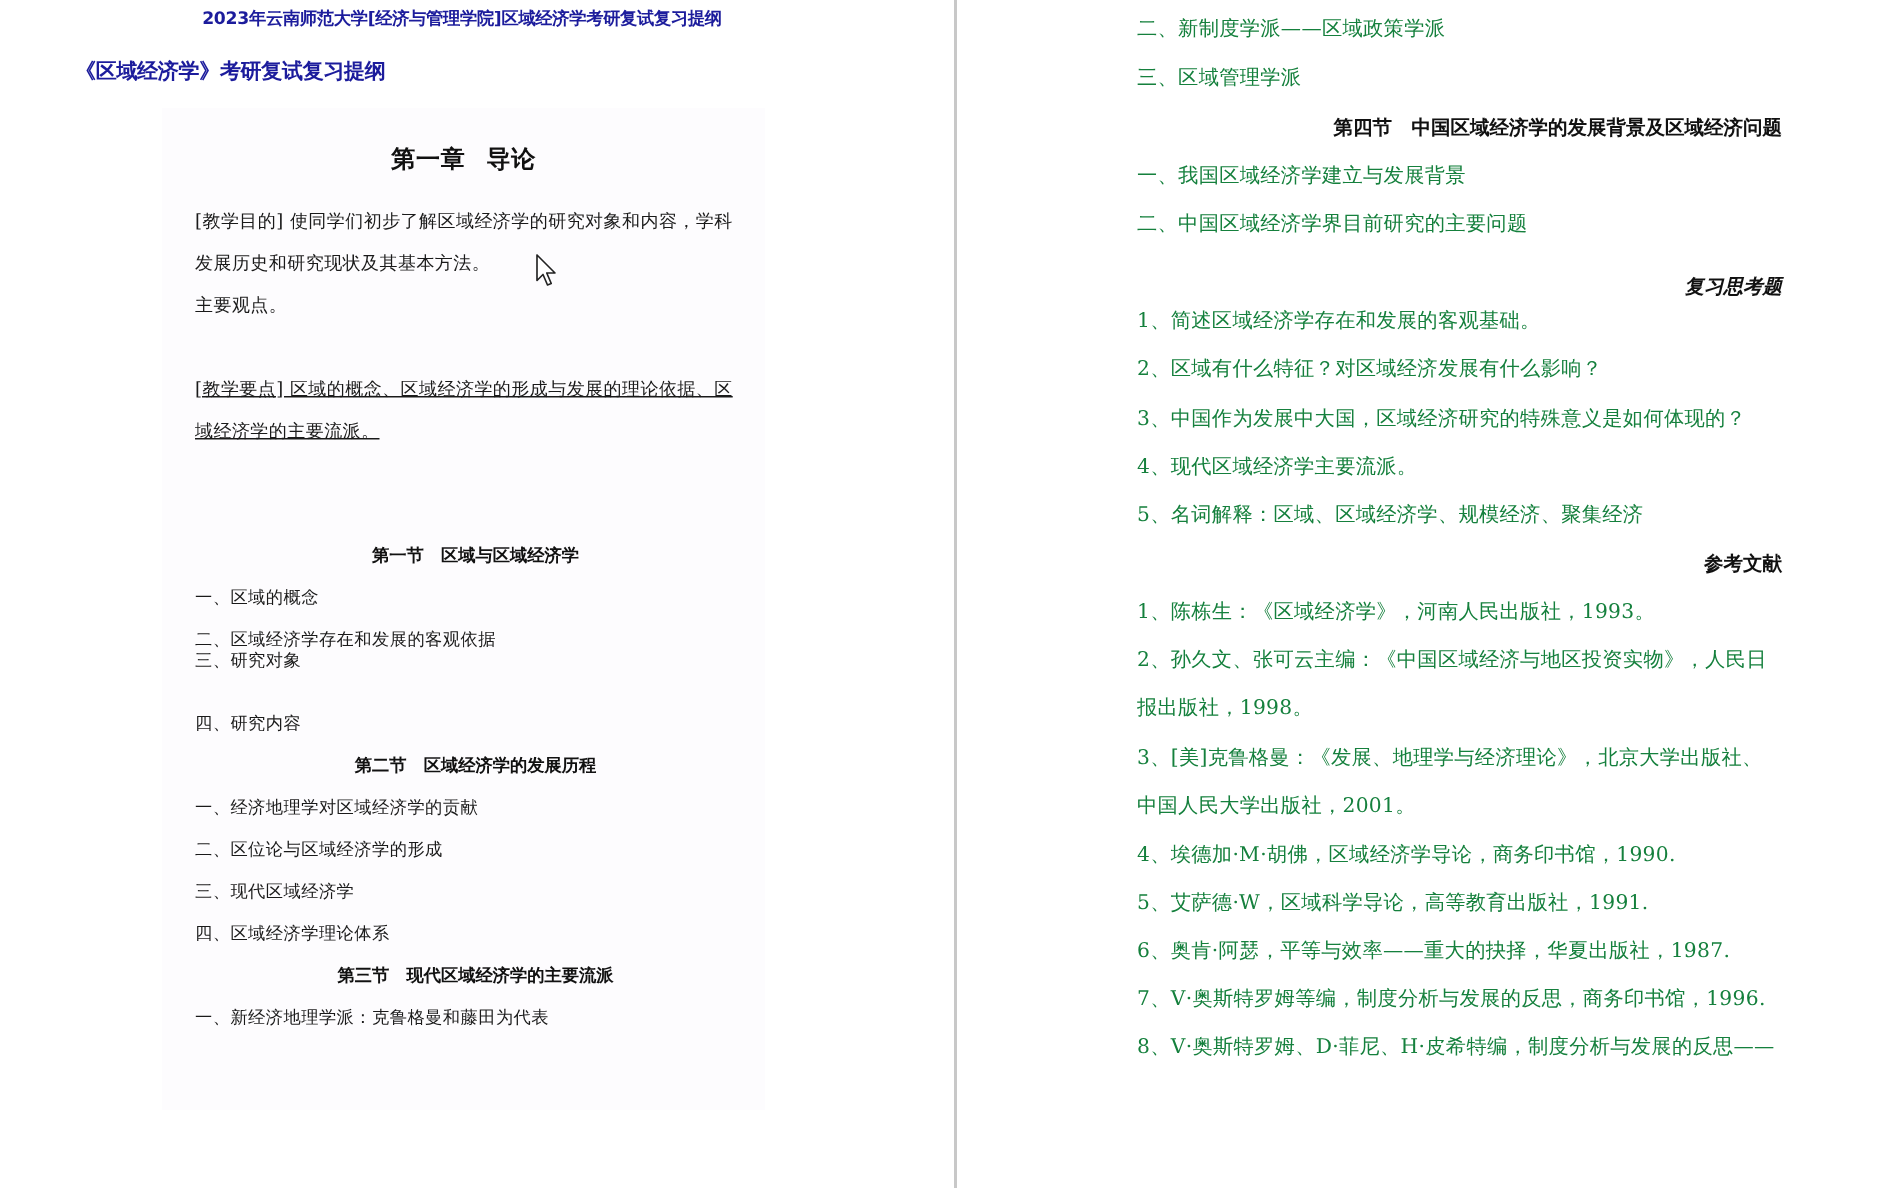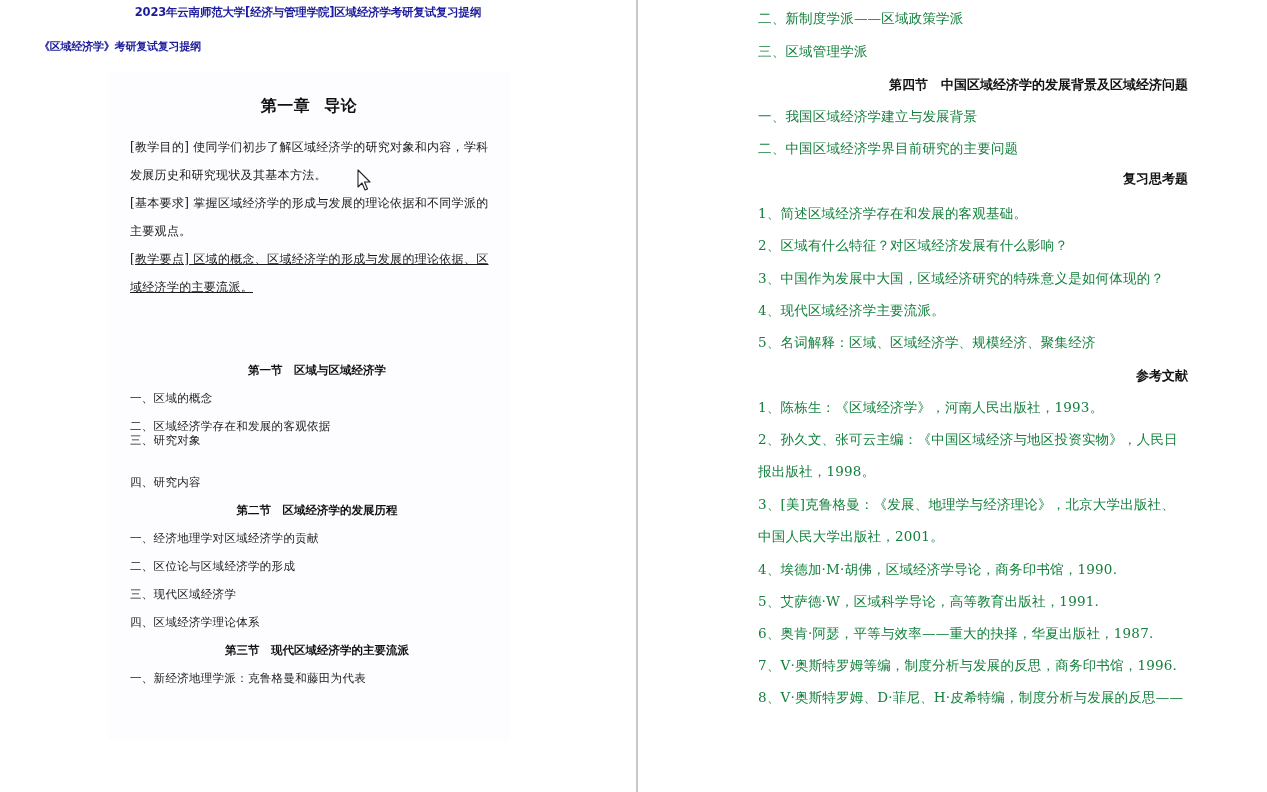--- a/index.html
+++ b/index.html
@@ -9,23 +9,23 @@
   .page-left { position: absolute; left: 0; top: 0; width: 636px; height: 792px; background: #fff; }
   .page-right { position: absolute; left: 638px; top: 0; width: 629px; height: 792px; background: #fff; }
   .divider { position: absolute; left: 636px; top: 0; width: 2px; height: 792px; background: #c8c8c8; }
 
   .doc-header {
     position: absolute; left: 0; width: 616px; top: 5px; text-align: center;
     font-family: "DejaVu Sans", "Liberation Sans", sans-serif;
     font-weight: bold; font-size: 11.5px; color: #1c1c9c; letter-spacing: -0.2px;
   }
   .doc-subheader {
-    position: absolute; left: 39px; top: 39px;
+    position: absolute; left: 50px; top: 39px;
     font-family: Liberation Sans, sans-serif;
-    font-weight: bold; font-size: 11px; color: #1c1c9c; letter-spacing: -0.2px;
+    font-weight: bold; font-size: 14px; color: #1c1c9c; letter-spacing: -0.2px;
   }
 
   .content-block {
     position: absolute; left: 108px; top: 72px; width: 402px; height: 668px;
     background: #fdfcfe;
   }
 
   .chapter-title {
     position: absolute; left: 108px; width: 402px; top: 96px; text-align: center;
     font-family: Liberation Mono, monospace;
@@ -72,21 +72,20 @@
 
 <div class="chapter-title">
   <span>第一章</span><span class="gap"></span><span>导论</span>
 </div>
 
 <div class="para" style="top:133px;">
   <div>[教学目的] 使同学们初步了解区域经济学的研究对象和内容，学科</div>
   <div>发展历史和研究现状及其基本方法。</div>
 </div>
 <div class="para" style="top:189px;">
-  <div>[基本要求] 掌握区域经济学的形成与发展的理论依据和不同学派的</div>
   <div>主要观点。</div>
 </div>
 <div class="para" style="top:245px;text-decoration:underline;">
   <div>[教学要点] 区域的概念、区域经济学的形成与发展的理论依据、区</div>
   <div>域经济学的主要流派。</div>
 </div>
 
 <div class="sec-title" style="top:363px;">第一节　区域与区域经济学</div>
 <div class="item-l" style="top:391px;">一、区域的概念</div>
 <div class="item-l" style="top:419px;">二、区域经济学存在和发展的客观依据</div>
@@ -102,21 +101,21 @@
 <div class="sec-title" style="top:643px;">第三节　现代区域经济学的主要流派</div>
 <div class="item-l" style="top:671px;">一、新经济地理学派：克鲁格曼和藤田为代表</div>
 
 <div class="r-line" style="top:10px;">二、新制度学派——区域政策学派</div>
 <div class="r-line" style="top:43px;">三、区域管理学派</div>
 
 <div class="r-title" style="top:76px;">第四节　中国区域经济学的发展背景及区域经济问题</div>
 <div class="r-line" style="top:108px;">一、我国区域经济学建立与发展背景</div>
 <div class="r-line" style="top:140px;">二、中国区域经济学界目前研究的主要问题</div>
 
-<div class="r-title" style="top:170px;">复习思考题</div>
+<div class="r-title" style="top:182px;font-style:italic;">复习思考题</div>
 <div class="r-line" style="top:205px;">1、简述区域经济学存在和发展的客观基础。</div>
 <div class="r-line" style="top:237px;">2、区域有什么特征？对区域经济发展有什么影响？</div>
 <div class="r-line" style="top:270px;">3、中国作为发展中大国，区域经济研究的特殊意义是如何体现的？</div>
 <div class="r-line" style="top:302px;">4、现代区域经济学主要流派。</div>
 <div class="r-line" style="top:334px;">5、名词解释：区域、区域经济学、规模经济、聚集经济</div>
 
 <div class="r-title" style="top:367px;">参考文献</div>
 <div class="r-line" style="top:399px;">1、陈栋生：《区域经济学》，河南人民出版社，1993。</div>
 <div class="r-line" style="top:431px;">2、孙久文、张可云主编：《中国区域经济与地区投资实物》，人民日</div>
 <div class="r-line" style="top:463px;">报出版社，1998。</div>

